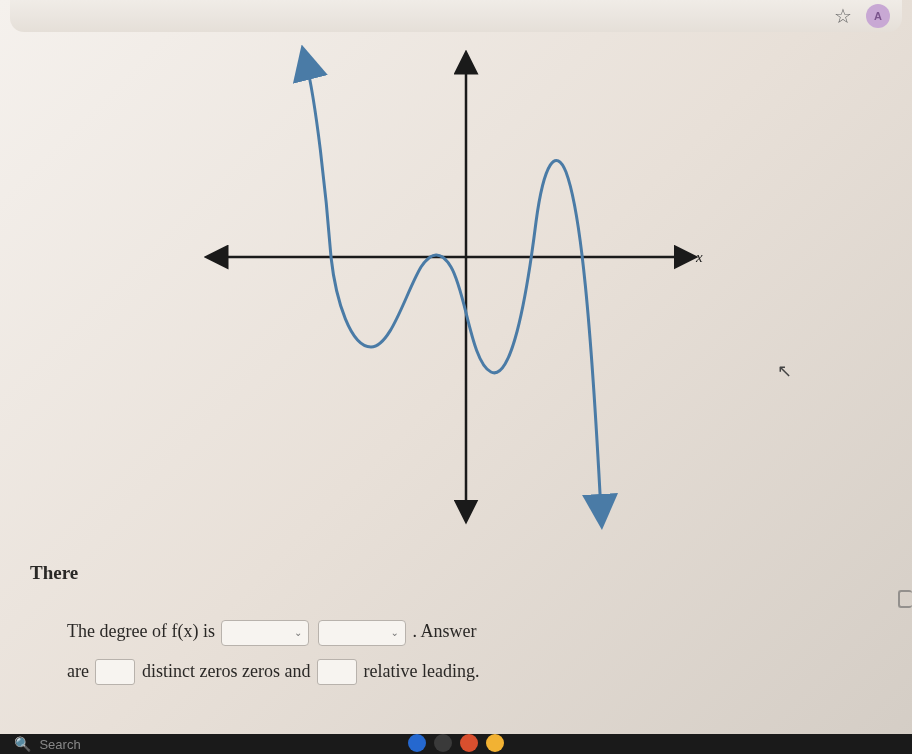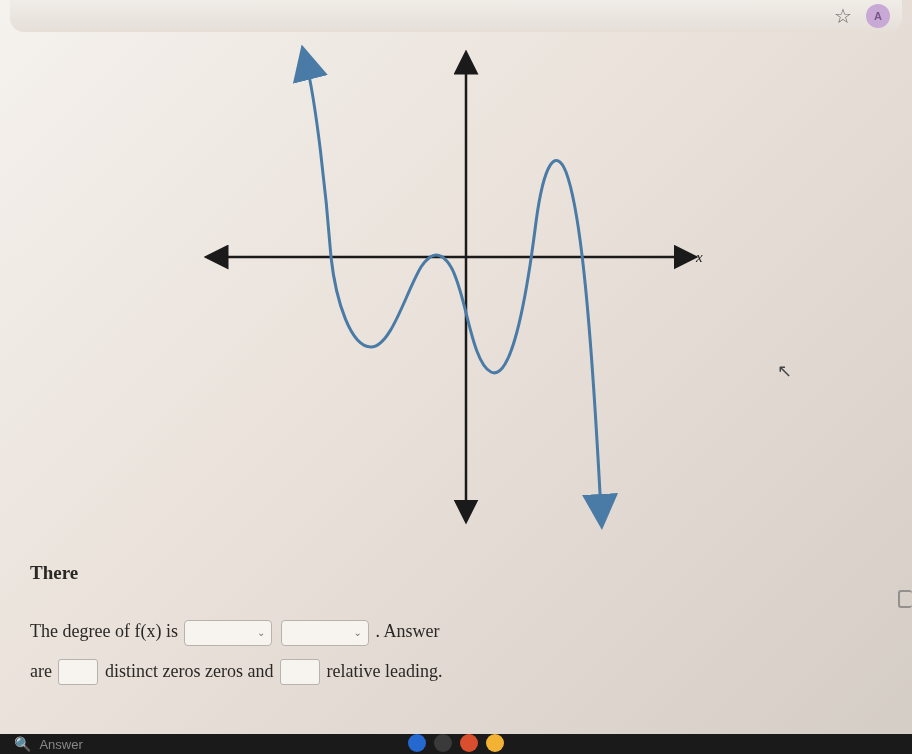--- a/index.html
+++ b/index.html
@@ -62,20 +62,21 @@
       color: #2a2826;
     }
     .answer-heading {
       font-weight: bold;
       font-size: 19px;
       margin-bottom: 28px;
     }
     .fill-line {
       line-height: 2.2;
       font-size: 18px;
+      margin-left: 37px;
     }
     .dropdown {
       display: inline-flex;
       align-items: center;
       justify-content: flex-end;
       width: 88px;
       height: 26px;
       border: 1px solid #b8b2ac;
       border-radius: 4px;
       background: #f7f4f0;
@@ -202,21 +203,21 @@
     <span class="textbox"></span>
     <span> distinct zeros zeros and </span>
     <span class="textbox"></span>
     <span> relative leading.</span>
   </div>
 </div>
 
 <div class="taskbar">
   <div class="search-box">
     <span class="search-glyph">🔍</span>
-    <span>Answer</span>
+    <span>Search</span>
   </div>
   <div class="taskbar-icons">
     <div class="tb-dot" style="background:#2568cf"></div>
     <div class="tb-dot" style="background:#3a3a3a"></div>
     <div class="tb-dot" style="background:#d94f2e"></div>
     <div class="tb-dot" style="background:#f2b233"></div>
   </div>
 </div>
 
 </body></html>

